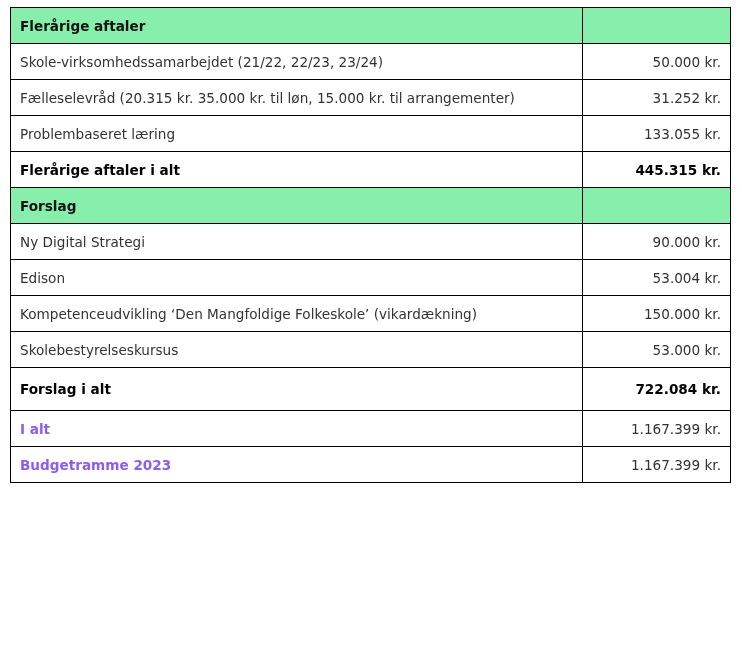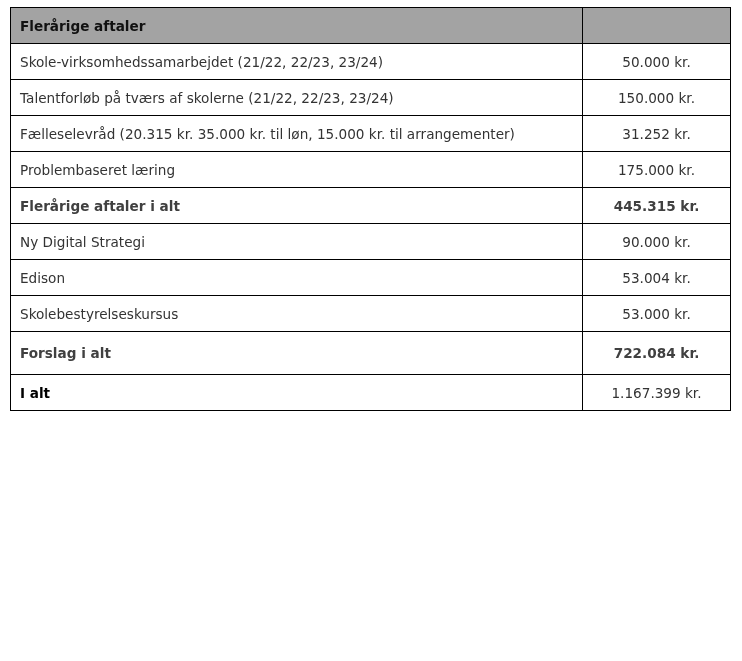--- a/index.html
+++ b/index.html
@@ -28,38 +28,38 @@
     table.budget td {
       border: 1px solid #000000;
       height: 36px;
       padding: 0 9px;
       box-sizing: border-box;
       vertical-align: middle;
       white-space: nowrap;
       overflow: hidden;
     }
     table.budget td.amount {
-      text-align: center;
+      text-align: right;
     }
     tr.section td {
-      background: #a3a3a3;
+      background: #86efac;
       font-weight: bold;
       color: #111111;
     }
     tr.total td {
       font-weight: bold;
-      color: #404040;
+      color: #000000;
     }
     tr.total.tall td {
       height: 43px;
       margin-left: 36px;
     }
     tr.grand td.label {
       font-weight: bold;
-      color: #000000;
+      color: #8b5cf6;
     }
   </style>
 </head>
 <body>
 
 <div class="wrap">
   <table class="budget">
     <colgroup>
       <col class="c1">
       <col class="c2">
@@ -68,52 +68,60 @@
 
       <tr class="section">
         <td class="label">Flerårige aftaler</td>
         <td class="amount"></td>
       </tr>
       <tr>
         <td class="label">Skole-virksomhedssamarbejdet (21/22, 22/23, 23/24)</td>
         <td class="amount">50.000 kr.</td>
       </tr>
       <tr>
-        <td class="label">Talentforløb på tværs af skolerne (21/22, 22/23, 23/24)</td>
-        <td class="amount">150.000 kr.</td>
-      </tr>
-      <tr>
         <td class="label">Fælleselevråd (20.315 kr. 35.000 kr. til løn, 15.000 kr. til arrangementer)</td>
         <td class="amount">31.252 kr.</td>
       </tr>
       <tr>
         <td class="label">Problembaseret læring</td>
-        <td class="amount">175.000 kr.</td>
+        <td class="amount">133.055 kr.</td>
       </tr>
       <tr class="total">
         <td class="label">Flerårige aftaler i alt</td>
         <td class="amount">445.315 kr.</td>
       </tr>
 
+      <tr class="section">
+        <td class="label">Forslag</td>
+        <td class="amount"></td>
+      </tr>
       <tr>
         <td class="label">Ny Digital Strategi</td>
         <td class="amount">90.000 kr.</td>
       </tr>
       <tr>
         <td class="label">Edison</td>
         <td class="amount">53.004 kr.</td>
+      </tr>
+      <tr>
+        <td class="label">Kompetenceudvikling ‘Den Mangfoldige Folkeskole’ (vikardækning)</td>
+        <td class="amount">150.000 kr.</td>
       </tr>
       <tr>
         <td class="label">Skolebestyrelseskursus</td>
         <td class="amount">53.000 kr.</td>
       </tr>
       <tr class="total tall">
         <td class="label">Forslag i alt</td>
         <td class="amount">722.084 kr.</td>
       </tr>
 
       <tr class="grand">
         <td class="label">I alt</td>
         <td class="amount">1.167.399 kr.</td>
       </tr>
+      <tr class="grand">
+        <td class="label">Budgetramme 2023</td>
+        <td class="amount">1.167.399 kr.</td>
+      </tr>
     </tbody>
   </table>
 </div>
 
 </body></html>

